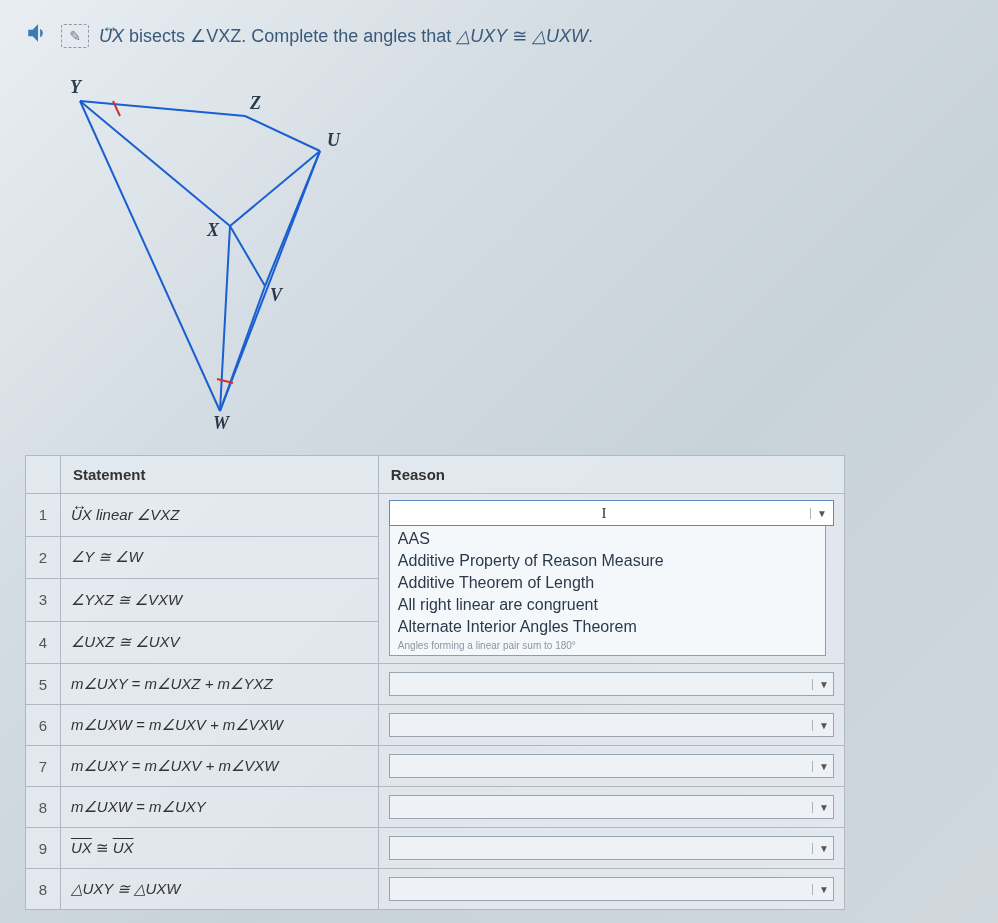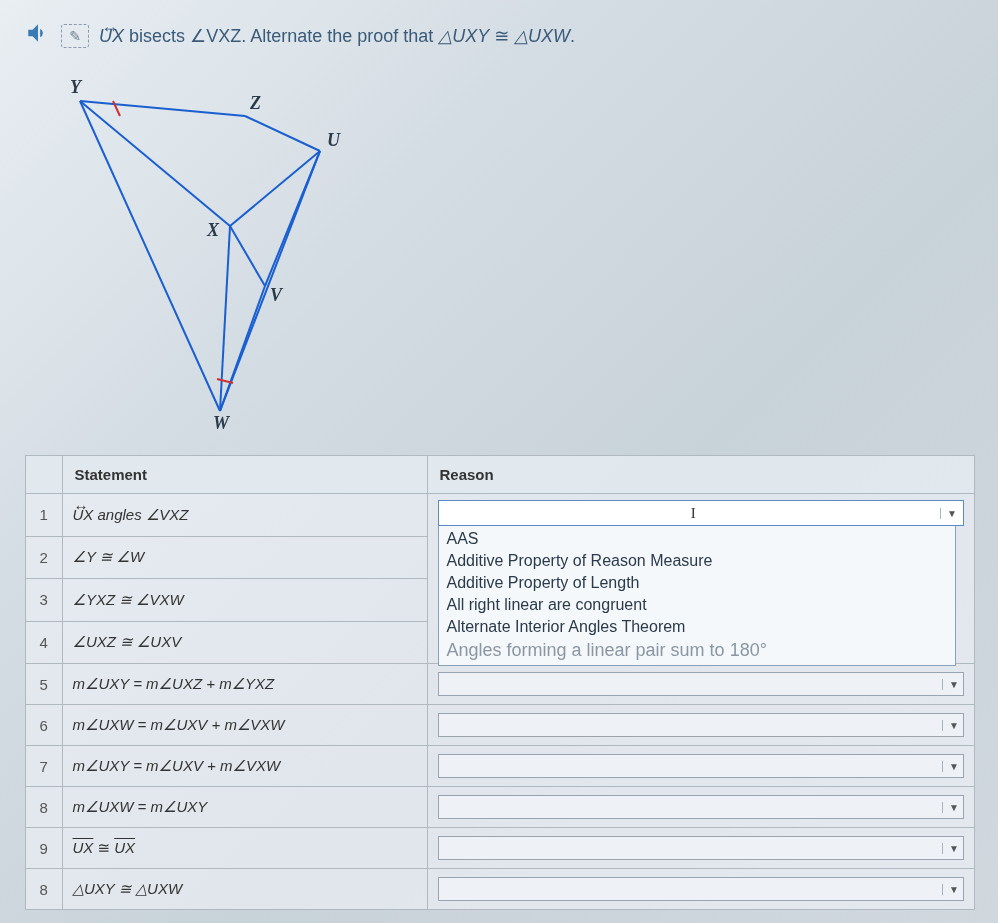--- a/index.html
+++ b/index.html
@@ -26,21 +26,21 @@
     border: 1px dashed #8a9aaa;
     border-radius: 3px;
     display: flex; align-items: center; justify-content: center;
     font-size: 14px; color: #6a7a8a;
   }
   .qtext { display: inline; font-style: italic;}
   .overline { text-decoration: overline; font-style: italic; }
   .diagram { margin: 10px 0 20px 40px; }
   table.proof {
     border-collapse: collapse;
-    width: 950px;
+    width: 820px;
     background: rgba(240,244,248,0.6);
     font-size: 15px;
     padding-left: 15px;
   }
   table.proof th {
     text-align: left;
     padding: 10px 12px;
     border: 1px solid #b0b8c0;
     background: rgba(225,232,238,0.8);
     font-weight: bold;
@@ -104,41 +104,41 @@
     color: #2a3a4a;
     padding: 2px 0;
     max-height: 150px;
     overflow: hidden;
   }
   .dd-list div {
     padding: 2px 8px;
   }
   .dd-list div.cutoff {
     color: #8a96a2;
-    font-size: 18px;
+    font-size: 10px;
   }
   .cong { font-style: normal; }
   .reason-wrap { position: relative; }
   .row1reason { height: 170px; vertical-align: top !important; padding-top:6px !important;}
 </style>
 </head>
 <body>
 
 <div class="question-header">
   <span class="speaker-icon">
     <svg viewBox="0 0 24 24">
         <path d="M3 9v6h4l5 5V4L7 9H3zm13.5 3a4.5 4.5 0 0 0-2.5-4v8a4.5 4.5 0 0 0 2.5-4z"></path>
       </svg>
   </span>
   <span class="scratch-icon">✎</span>
   <span>
     <span style="position:relative; display:inline-block;">
       <span style="position:absolute; top:-10px; left:2px; font-style:normal;">↔</span>
       <span class="qtext">UX</span>
-    </span><span> bisects ∠VXZ. Alternate the proof that </span><span class="qtext">△UXY</span><span class="cong"> ≅ </span><span class="qtext">△UXW</span><span>.</span>
+    </span><span> bisects ∠VXZ. Complete the angles that </span><span class="qtext">△UXY</span><span class="cong"> ≅ </span><span class="qtext">△UXW</span><span>.</span>
   </span>
 </div>
 
 <div class="diagram">
   <svg width="320" height="360" viewBox="0 0 320 360">
     <g stroke="#1a5fd0" stroke-width="2" fill="none">
 
       <line x1="15" y1="30" x2="165" y2="155"></line>
       <line x1="15" y1="30" x2="180" y2="45"></line>
       <line x1="180" y1="45" x2="255" y2="80"></line>
@@ -174,32 +174,32 @@
       <th>Reason</th>
     </tr>
   </thead>
   <tbody>
     <tr>
       <td class="num">1</td>
       <td class="stmt">
         <span style="position:relative;display:inline-block;">
           <span style="position:absolute;top:-10px;left:1px;font-style:normal;">↔</span>
           <span>UX</span>
-        </span><span> angles ∠VXZ</span>
+        </span><span> linear ∠VXZ</span>
       </td>
       <td class="reason-cell row1reason" rowspan="4">
         <div class="reason-wrap dropdown-open">
           <div class="dd-input">
             <span class="cursor" style="margin-left:auto;margin-right:auto;">I</span>
             <span class="arrow">▼</span>
           </div>
           <div class="dd-list">
             <div>AAS</div>
             <div>Additive Property of Reason Measure</div>
-            <div>Additive Property of Length</div>
+            <div>Additive Theorem of Length</div>
             <div>All right linear are congruent</div>
             <div>Alternate Interior Angles Theorem</div>
             <div class="cutoff">Angles forming a linear pair sum to 180°</div>
           </div>
         </div>
       </td>
     </tr>
     <tr>
       <td class="num">2</td>
       <td class="stmt">∠Y ≅ ∠W</td>

